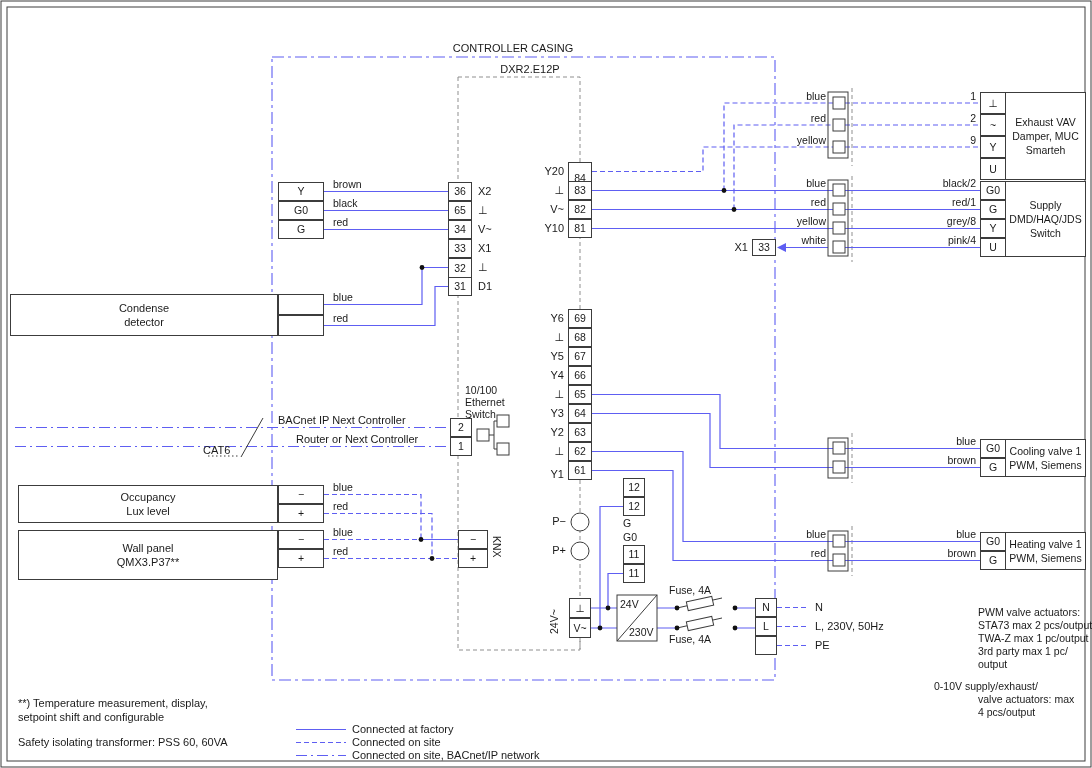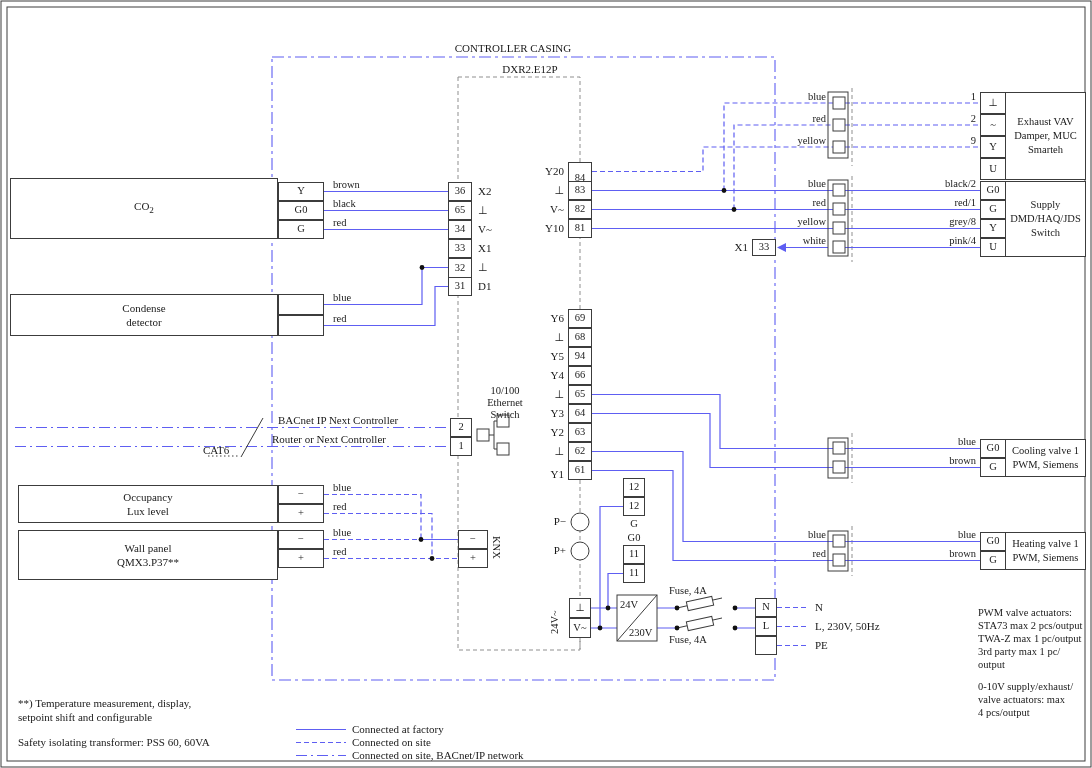--- a/index.html
+++ b/index.html
@@ -1,35 +1,35 @@
 <!DOCTYPE html>
 <html><head>
 <meta charset="utf-8">
 <style>
   html,body{margin:0;padding:0;background:#fff;}
   #page{position:relative;width:1092px;height:768px;background:#fff;overflow:hidden;
-        font-family:Liberation Serif, serif;color:#1a1a1a;}
+        font-family:Liberation Sans, sans-serif;color:#1a1a1a;}
   svg{position:absolute;left:0;top:0;}
   .k{stroke:#3c3c3c;fill:none;stroke-width:1;}
   .sq{fill:#fff;stroke:#3c3c3c;stroke-width:1;}
   .gd{stroke:#8f8f8f;fill:none;stroke-width:1;stroke-dasharray:4 3;}
   .w{stroke:#5e5ef2;fill:none;stroke-width:1.2;}
   .wd{stroke:#5e5ef2;fill:none;stroke-width:1.2;stroke-dasharray:5 3;}
   .wdd{stroke:#5e5ef2;fill:none;stroke-width:1.2;stroke-dasharray:11 4 2 4;}
   .sdd{stroke:#5e5ef2;fill:none;stroke-width:1.1;stroke-dasharray:12 4 3 4;}
   .dot{fill:#111;stroke:none;}
   .wc{fill:#fff;stroke:#3c3c3c;stroke-width:1;}
   .cell{position:absolute;box-sizing:border-box;border:1px solid #3c3c3c;background:#fff;
         display:flex;align-items:center;justify-content:center;font-size:10.5px;line-height:1;}
   .box{position:absolute;box-sizing:border-box;border:1px solid #3c3c3c;background:#fff;
        display:flex;flex-direction:column;align-items:center;justify-content:center;font-size:11px;line-height:14px;}
   .lbl{position:absolute;white-space:nowrap;font-size:11px;line-height:13px;height:13px;}
   .sm{font-size:10.5px;}
   .ra{text-align:right;}
-  .ctr{text-align:center;}
+  .ctr{}
   .wh{background:#fff;text-align:center;}
   .rot90{transform-origin:0 0;transform:rotate(90deg);}
   .rotm90{transform-origin:0 0;transform:rotate(-90deg);}
 </style>
 </head>
 <body>
 
 <div id="page">
 
 <svg width="1092" height="768">
@@ -159,23 +159,20 @@
   <g>
     <path class="w" d="M296,729.5 H346"></path>
     <path class="wd" d="M296,742.5 H346"></path>
     <path class="wdd" d="M296,755.5 H346"></path>
   </g>
 </svg>
 
 <div class="lbl wh" style="left:440px;top:42px;width:146px">CONTROLLER CASING</div>
 <div class="lbl wh" style="left:480px;top:63px;width:100px">DXR2.E12P</div>
 
-<div class="box" style="left:10px;top:178px;width:268px;height:61px">
-  <div><span>CO</span><sub>2</sub></div>
-</div>
 <div class="cell" style="left:278px;top:182px;width:46px;height:19px">Y</div>
 <div class="cell" style="left:278px;top:201px;width:46px;height:19px">G0</div>
 <div class="cell" style="left:278px;top:220px;width:46px;height:19px">G</div>
 <div class="lbl sm" style="left:333px;top:178px">brown</div>
 <div class="lbl sm" style="left:333px;top:197px">black</div>
 <div class="lbl sm" style="left:333px;top:216px">red</div>
 
 <div class="box" style="left:10px;top:294px;width:268px;height:42px">
   <div>Condense</div>
   <div>detector</div>
@@ -215,39 +212,39 @@
 <div class="lbl" style="left:478px;top:242px">X1</div>
 <div class="lbl" style="left:478px;top:261px">⊥</div>
 <div class="lbl" style="left:478px;top:280px">D1</div>
 
 <div class="lbl ctr sm" style="left:465px;top:384px;width:80px">10/100</div>
 <div class="lbl ctr sm" style="left:465px;top:396px;width:80px">Ethernet</div>
 <div class="lbl ctr sm" style="left:465px;top:408px;width:80px">Switch</div>
 <div class="cell" style="left:450px;top:418px;width:22px;height:19px">2</div>
 <div class="cell" style="left:450px;top:437px;width:22px;height:19px">1</div>
 <div class="lbl" style="left:278px;top:414px">BACnet IP Next Controller</div>
-<div class="lbl" style="left:272px;top:433px">Router or Next Controller</div>
+<div class="lbl" style="left:296px;top:433px">Router or Next Controller</div>
 <div class="lbl" style="left:203px;top:444px">CAT6</div>
 
 <div class="cell" style="left:458px;top:530px;width:30px;height:19px">−</div>
 <div class="cell" style="left:458px;top:549px;width:30px;height:19px">+</div>
 <div class="lbl sm rot90" style="left:503px;top:536px">KNX</div>
 
 <div class="cell" style="left:568px;top:162px;width:24px;height:32px">84</div>
 <div class="cell" style="left:568px;top:181px;width:24px;height:19px">83</div>
 <div class="cell" style="left:568px;top:200px;width:24px;height:19px">82</div>
 <div class="cell" style="left:568px;top:219px;width:24px;height:19px">81</div>
 <div class="lbl ra" style="left:528px;top:165px;width:36px">Y20</div>
 <div class="lbl ra" style="left:528px;top:184px;width:36px">⊥</div>
 <div class="lbl ra" style="left:528px;top:203px;width:36px">V~</div>
 <div class="lbl ra" style="left:528px;top:222px;width:36px">Y10</div>
 
 <div class="cell" style="left:568px;top:309px;width:24px;height:19px">69</div>
 <div class="cell" style="left:568px;top:328px;width:24px;height:19px">68</div>
-<div class="cell" style="left:568px;top:347px;width:24px;height:19px">94</div>
+<div class="cell" style="left:568px;top:347px;width:24px;height:19px">67</div>
 <div class="cell" style="left:568px;top:366px;width:24px;height:19px">66</div>
 <div class="cell" style="left:568px;top:385px;width:24px;height:19px">65</div>
 <div class="cell" style="left:568px;top:404px;width:24px;height:19px">64</div>
 <div class="cell" style="left:568px;top:423px;width:24px;height:19px">63</div>
 <div class="cell" style="left:568px;top:442px;width:24px;height:19px">62</div>
 <div class="cell" style="left:568px;top:461px;width:24px;height:19px">61</div>
 <div class="lbl ra" style="left:528px;top:312px;width:36px">Y6</div>
 <div class="lbl ra" style="left:528px;top:331px;width:36px">⊥</div>
 <div class="lbl ra" style="left:528px;top:350px;width:36px">Y5</div>
 <div class="lbl ra" style="left:528px;top:369px;width:36px">Y4</div>
@@ -345,17 +342,17 @@
 
 <div class="lbl" style="left:18px;top:697px">**) Temperature measurement, display,</div>
 <div class="lbl" style="left:18px;top:711px">setpoint shift and configurable</div>
 <div class="lbl" style="left:18px;top:736px">Safety isolating transformer: PSS 60, 60VA</div>
 
 <div class="lbl sm" style="left:978px;top:606px">PWM valve actuators:</div>
 <div class="lbl sm" style="left:978px;top:619px">STA73 max 2 pcs/output</div>
 <div class="lbl sm" style="left:978px;top:632px">TWA-Z max 1 pc/output</div>
 <div class="lbl sm" style="left:978px;top:645px">3rd party max 1 pc/</div>
 <div class="lbl sm" style="left:978px;top:658px">output</div>
-<div class="lbl sm" style="left:978px;top:680px">0-10V supply/exhaust/</div>
+<div class="lbl sm" style="left:934px;top:680px">0-10V supply/exhaust/</div>
 <div class="lbl sm" style="left:978px;top:693px">valve actuators: max</div>
 <div class="lbl sm" style="left:978px;top:706px">4 pcs/output</div>
 
 </div>
 
 </body></html>

